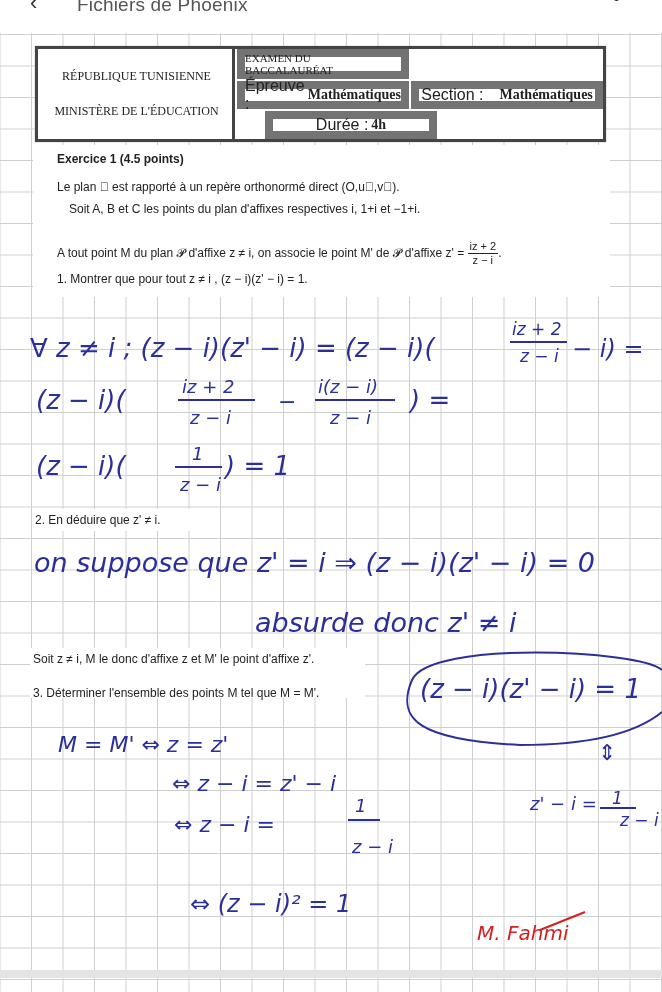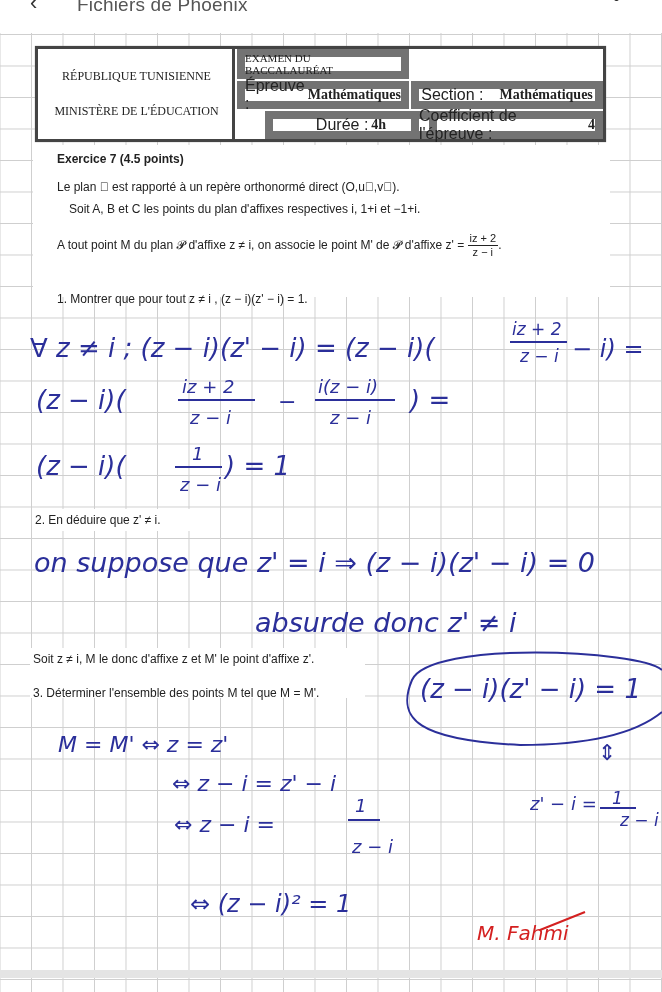--- a/index.html
+++ b/index.html
@@ -71,37 +71,33 @@
     <b>Mathématiques</b>
   </div>
   <div class="hb-cell" style="left:373px;top:32px;width:192px;height:28px;gap:13px;">
     <span class="sans">Section :</span>
     <b>Mathématiques</b>
   </div>
   <div class="hb-cell" style="left:199px;top:62px;width:172px;height:28px;margin-left:28px;">
     <span class="sans">Durée :</span>
     <b>4h</b>
   </div>
-  <div class="hb-cell" style="left:373px;top:62px;width:192px;height:28px;">
-    <span class="sans">Coefficient de l'épreuve :</span>
-    <b>4</b>
-  </div>
 </div>
 
-<div class="printed bold" style="left:57px;top:152px;">Exercice 7 (4.5 points)</div>
+<div class="printed bold" style="left:57px;top:152px;">Exercice 1 (4.5 points)</div>
 <div class="printed" style="left:57px;top:180px;">Le plan 𝓟 est rapporté à un repère orthonormé direct (O,u⃗,v⃗).</div>
 <div class="printed" style="left:57px;top:202px;margin-left:12px;">Soit A, B et C les points du plan d'affixes respectives  i,  1+i  et  −1+i.</div>
-<div class="printed" style="left:57px;top:232px;">
+<div class="printed" style="left:57px;top:240px;">
   <span>A tout point M du plan 𝓟 d'affixe z ≠ i, on associe le point M' de 𝓟 d'affixe z' =</span>
   <span class="frac">
     <span class="num">iz + 2</span>
     <span class="den">z − i</span>
   </span>.
 </div>
-<div class="printed" style="left:57px;top:292px;">1.  Montrer que pour tout   z ≠ i , (z − i)(z' − i) = 1.</div>
+<div class="printed" style="left:57px;top:272px;">1.  Montrer que pour tout   z ≠ i , (z − i)(z' − i) = 1.</div>
 <div class="printed" style="left:35px;top:513px;">2.  En déduire que z' ≠ i.</div>
 <div class="printed" style="left:33px;top:652px;">Soit z ≠ i,  M le donc d'affixe z et M'  le point d'affixe z'.</div>
 <div class="printed" style="left:33px;top:686px;">3.  Déterminer l'ensemble des points M tel que M = M'.</div>
 
 <svg class="hand" viewBox="0 0 662 992">
   <g stroke="#2b2f9a" stroke-width="2" fill="none">
 
     <line x1="510" y1="342" x2="567" y2="342"></line>
 
     <line x1="178" y1="400" x2="255" y2="400"></line>

